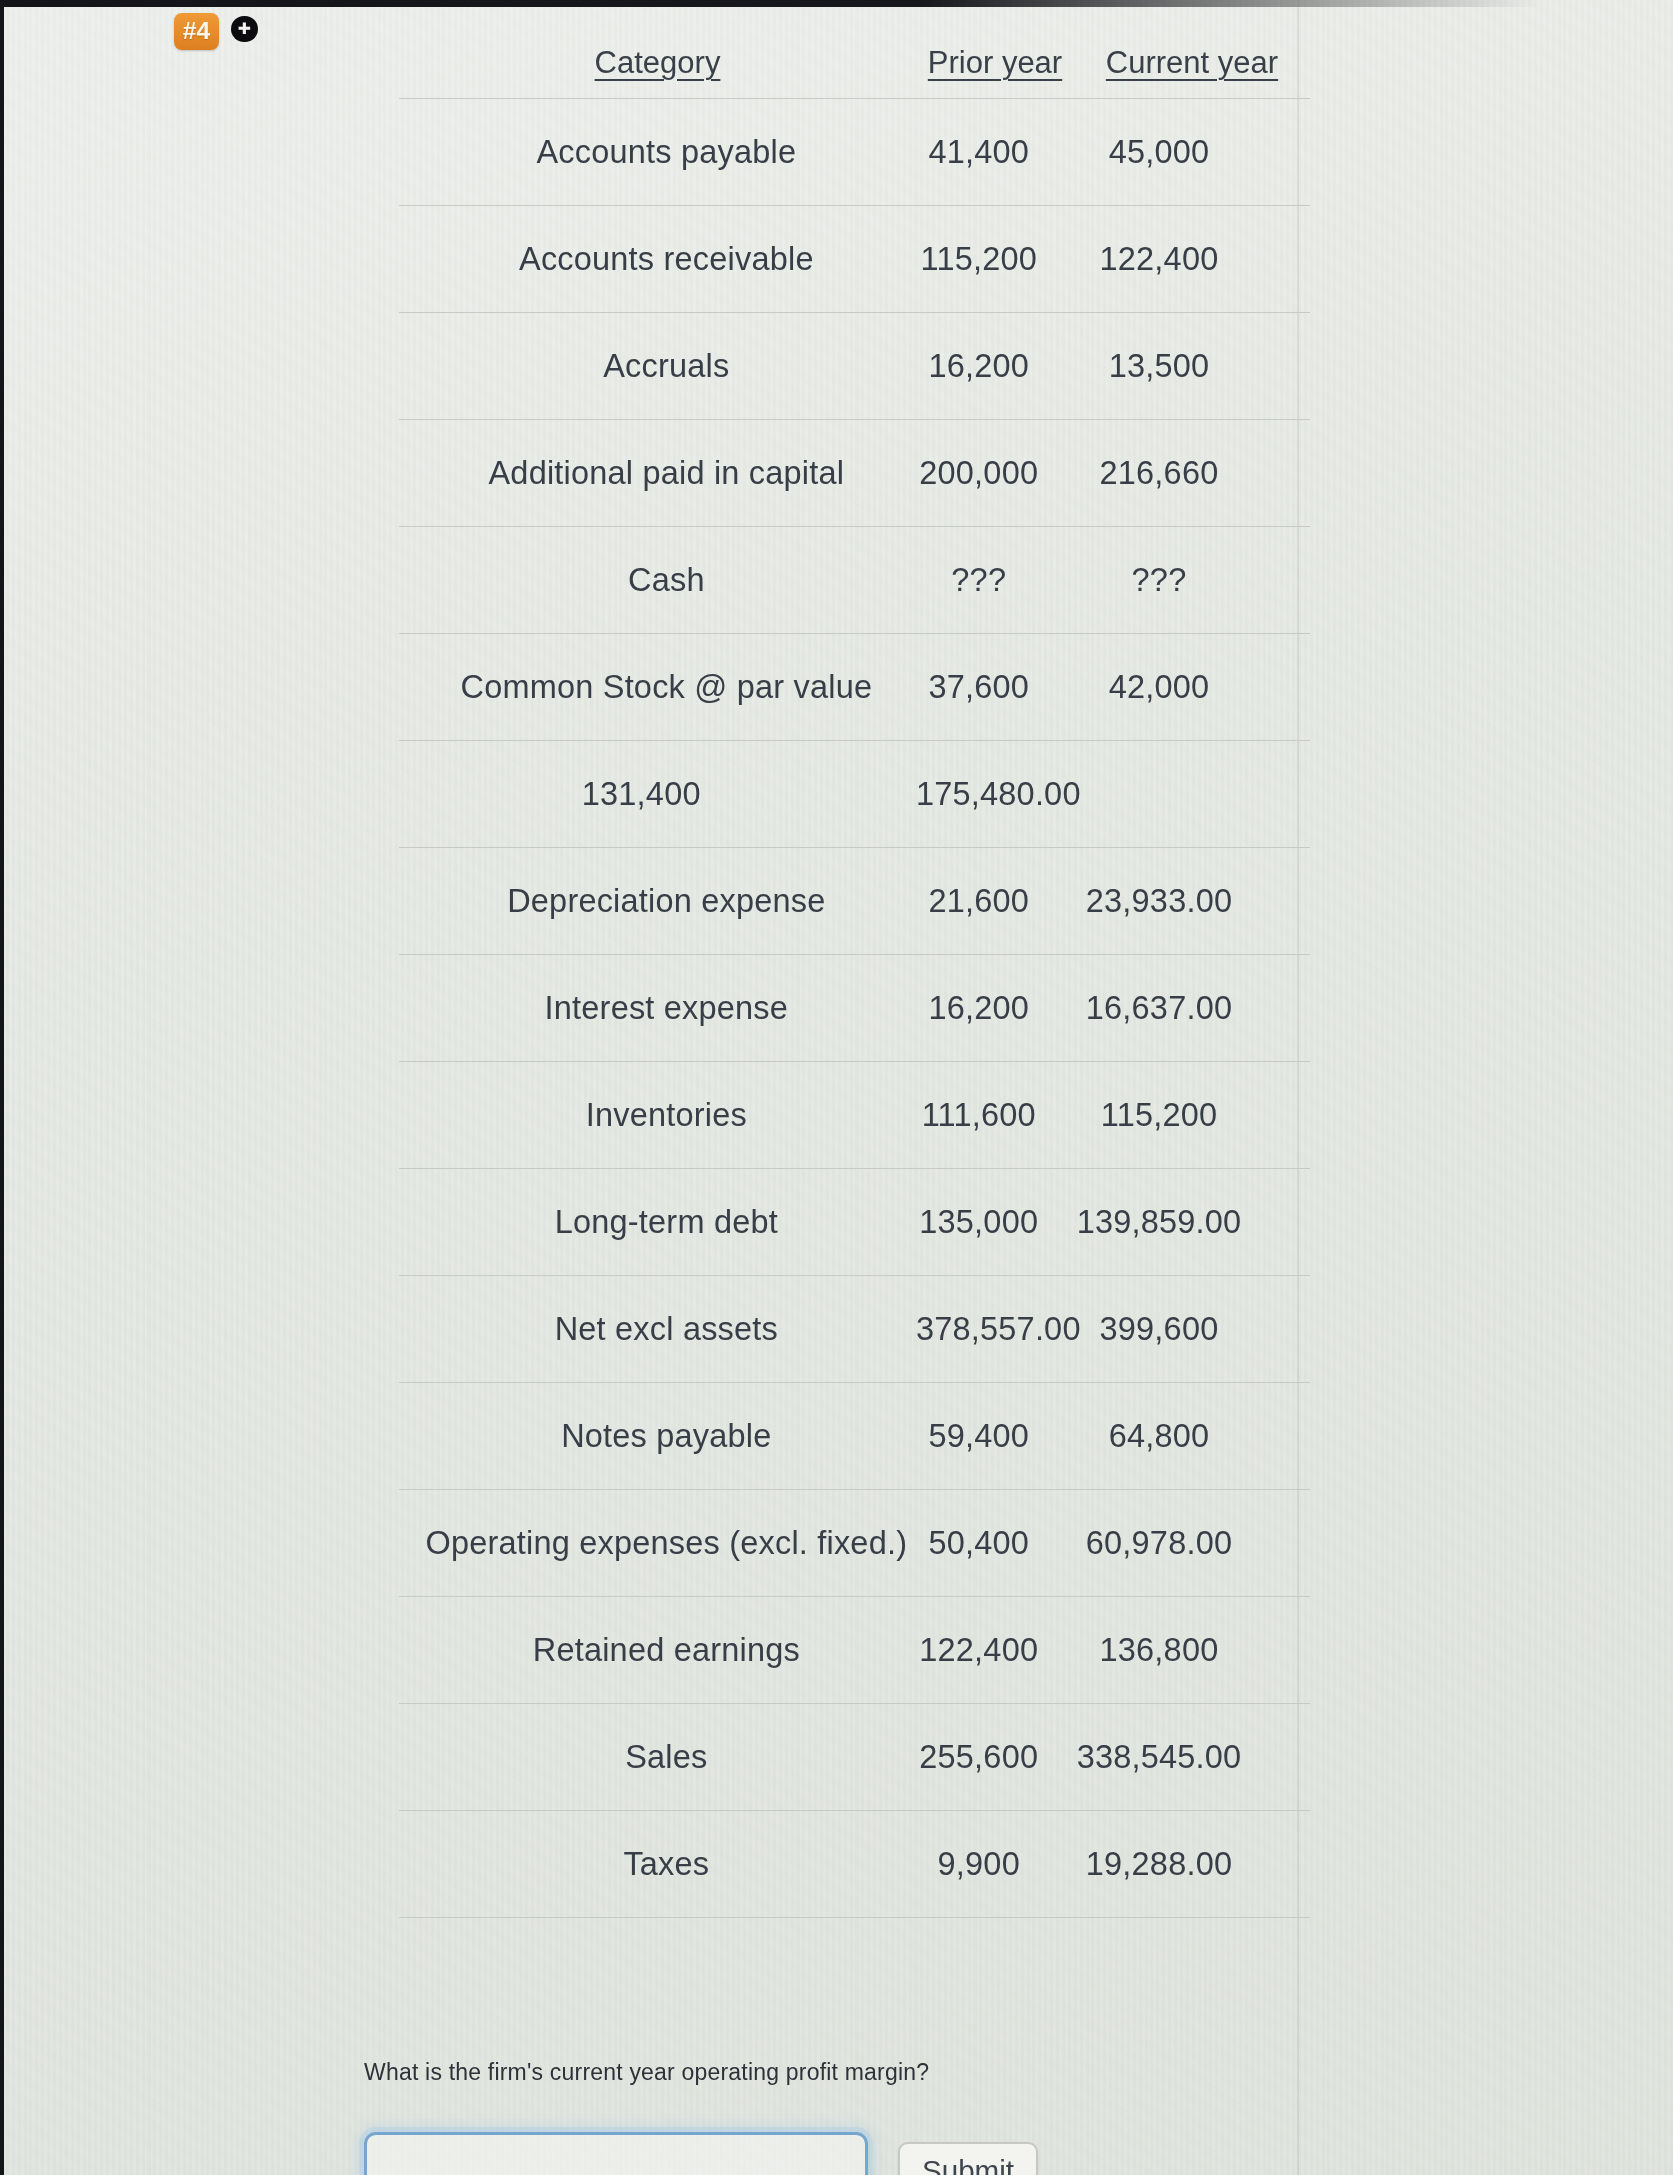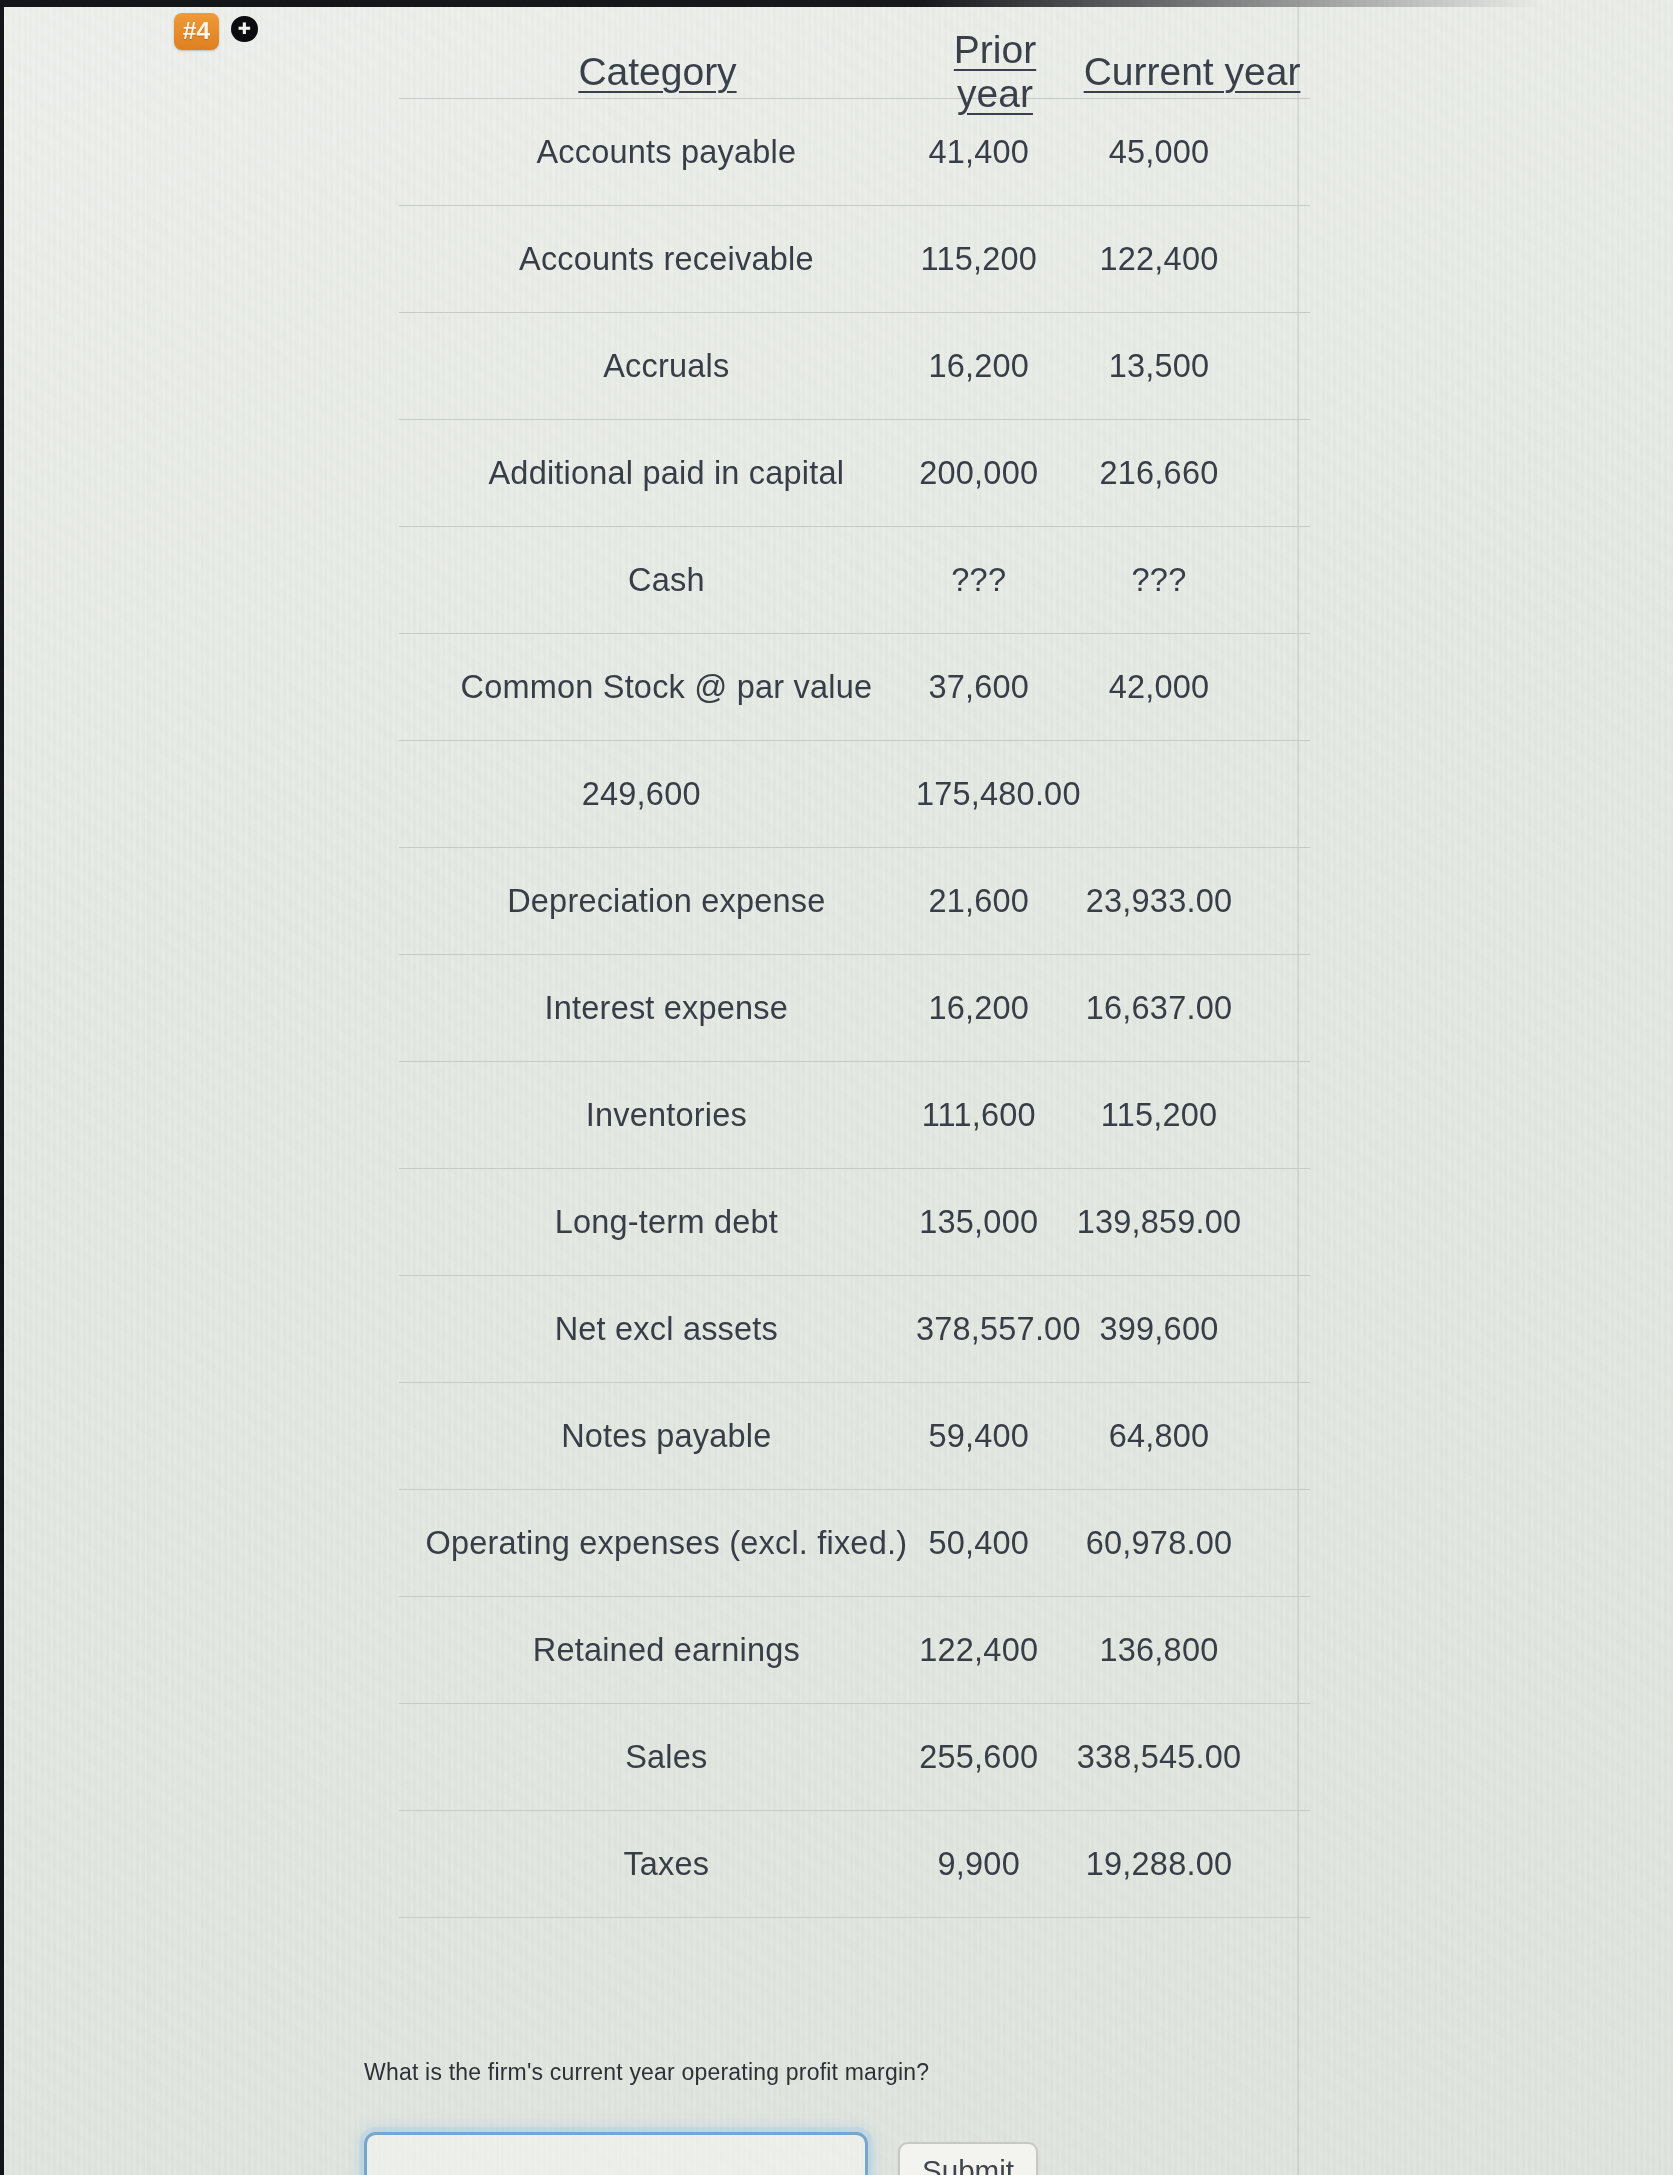--- a/index.html
+++ b/index.html
@@ -63,21 +63,21 @@
     color: #383e47;
   }
   .thead {
     display: grid;
     grid-template-columns: 517px 158px 236px;
     height: 99px;
     align-items: center;
     padding-top: 27.6px;
     box-sizing: border-box;
     border-bottom: 1px solid #c7cbc5;
-    font-size: 39px;
+    font-size: 31px;
     color: #3a4049;
   }
   .thead .th { text-align: center; text-decoration: underline; text-underline-offset: 5.9px; text-decoration-thickness: 2px; }
   .tr {
     display: grid;
     grid-template-columns: 517px 158px 236px;
     height: 106px;
     align-items: center;
     border-bottom: 1px solid #c7cbc5;
     font-size: 32.5px;
@@ -170,21 +170,21 @@
           <div class="td cat">Cash</div>
           <div class="td num">???</div>
           <div class="td num cur">???</div>
         </div>
         <div class="tr">
           <div class="td cat">Common Stock @ par value</div>
           <div class="td num">37,600</div>
           <div class="td num cur">42,000</div>
         </div>
         <div class="tr">
-          <div class="td num">249,600</div>
+          <div class="td num">131,400</div>
           <div class="td num cur">175,480.00</div>
         </div>
         <div class="tr">
           <div class="td cat">Depreciation expense</div>
           <div class="td num">21,600</div>
           <div class="td num cur">23,933.00</div>
         </div>
         <div class="tr">
           <div class="td cat">Interest expense</div>
           <div class="td num">16,200</div>

